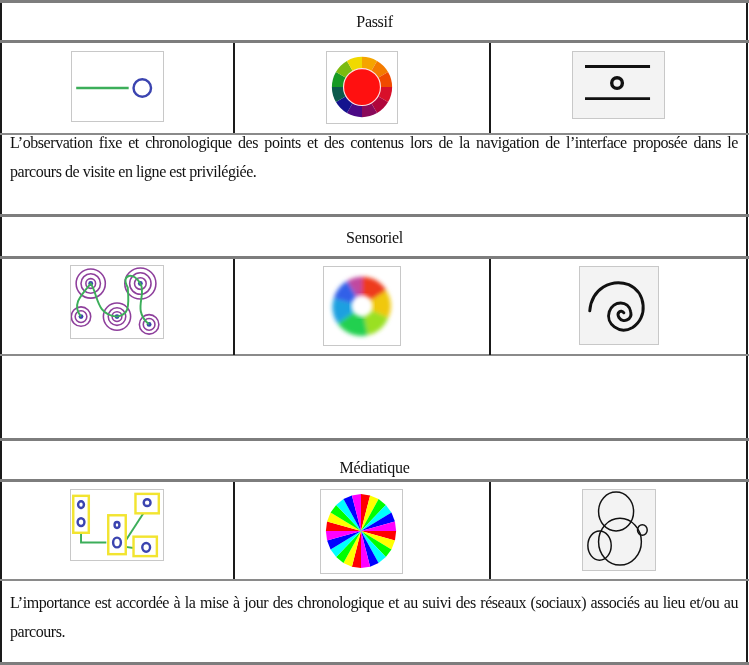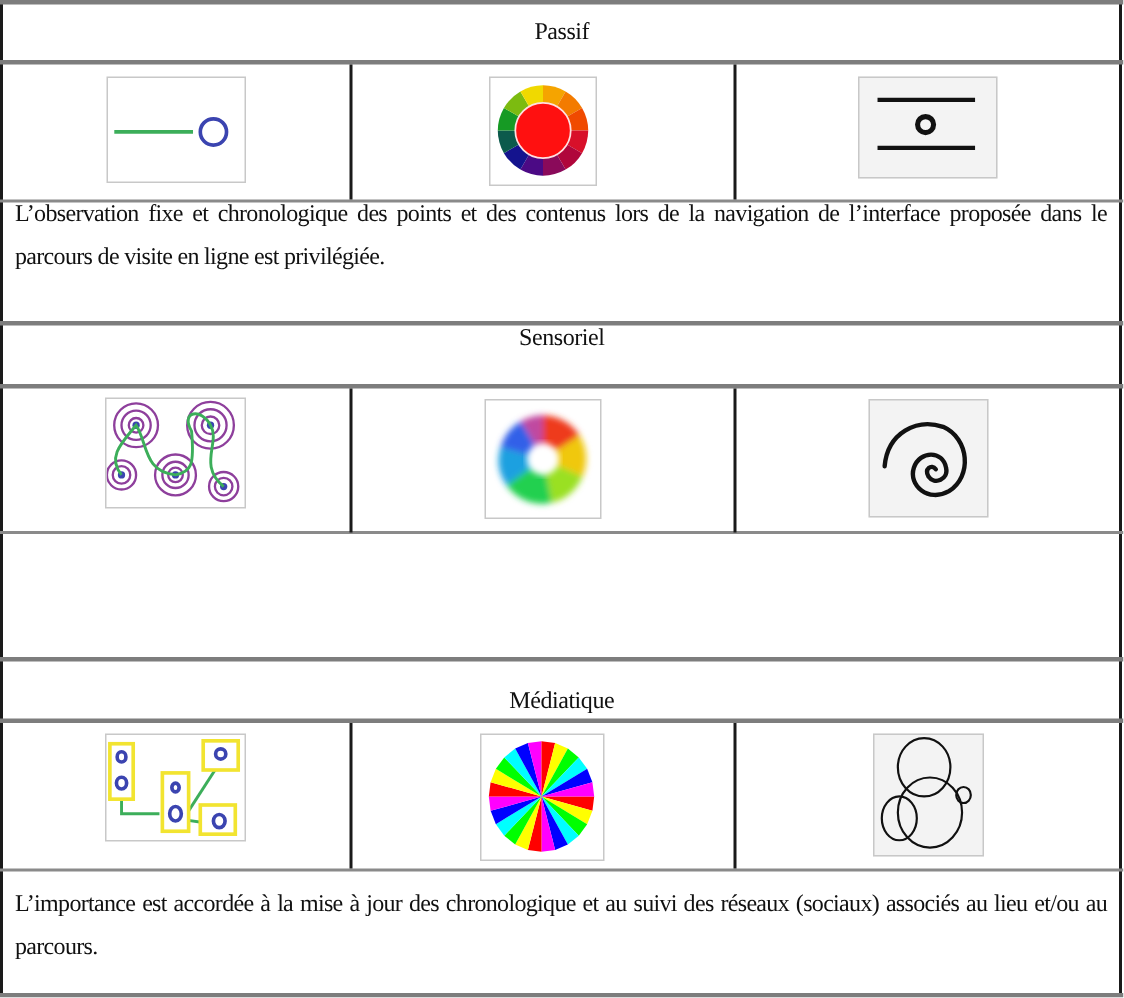--- a/index.html
+++ b/index.html
@@ -72,21 +72,21 @@
   <div class="thumb gray" style="left:572px;top:51px;width:93px;height:68px;">
     <svg viewBox="0 0 93 68">
       <line x1="12" y1="15" x2="79" y2="15" stroke="#111" stroke-width="3"></line>
       <circle cx="45" cy="32" r="5.5" fill="none" stroke="#111" stroke-width="3.5"></circle>
       <line x1="12" y1="48" x2="79" y2="48" stroke="#111" stroke-width="3"></line>
     </svg>
   </div>
 
   <div class="text-cell" style="top:128px;">L’observation fixe et chronologique des points et des contenus lors de la navigation de l’interface proposée dans le parcours de visite en ligne est privilégiée.</div>
 
-  <div class="header-cell" style="top:212px;height:28px;font-family:Liberation Serif, serif;">Sensoriel</div>
+  <div class="header-cell" style="top:224px;height:28px;font-family:Liberation Serif, serif;">Sensoriel</div>
 
   <div class="col-sep" style="left:233px;top:259px;height:96px;"></div>
   <div class="col-sep" style="left:489px;top:259px;height:96px;"></div>
 
   <div class="thumb" style="left:70px;top:265px;width:94px;height:74px;">
     <svg viewBox="0 0 94 74">
       <g fill="none" stroke="#8e3f9c" stroke-width="1.6">
         <circle cx="20" cy="18" r="15"></circle>
           <circle cx="20" cy="18" r="10"></circle>
           <circle cx="20" cy="18" r="5"></circle>

